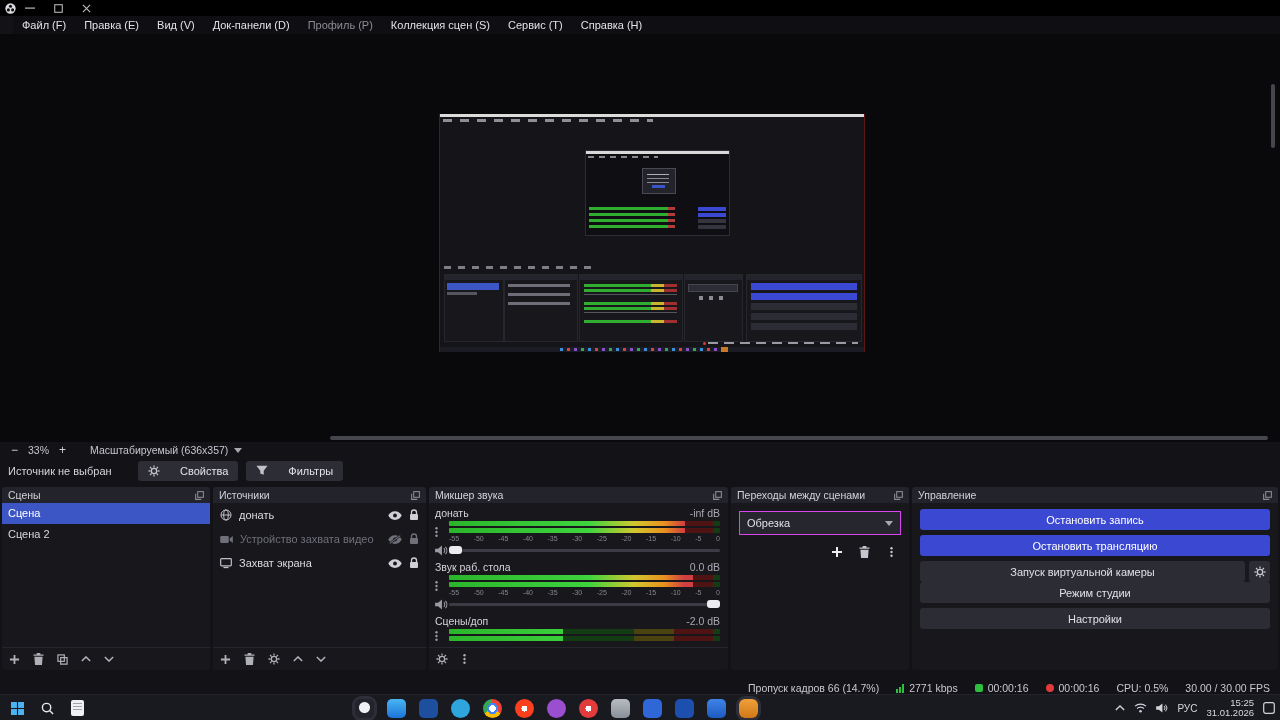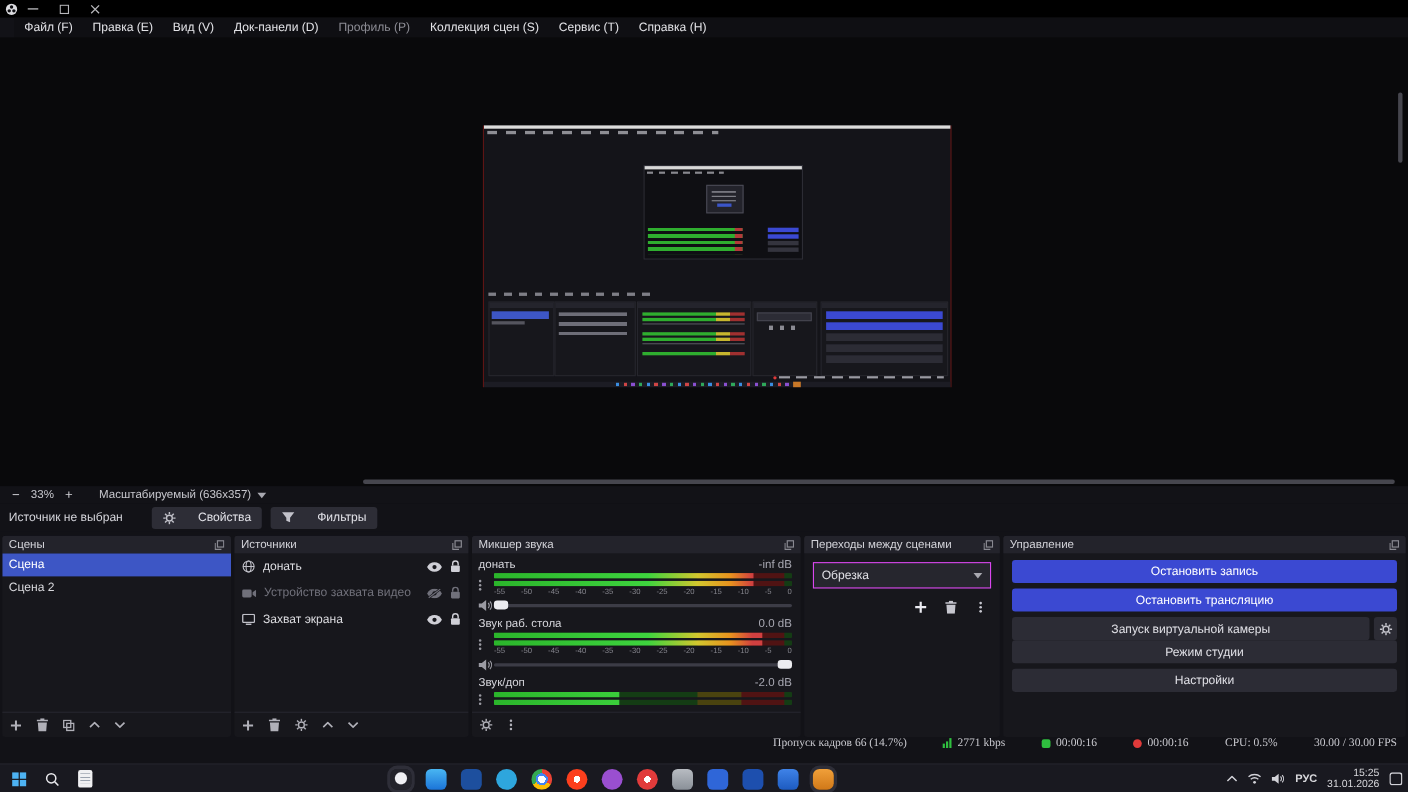--- a/index.html
+++ b/index.html
@@ -134,41 +134,41 @@
   
   .ctl-body{padding:6px 8px;}
   .ctl-btn{height:21px;border-radius:3px;background:#2c2c35;color:#e0e0e6;font-size:11px;
     display:flex;align-items:center;justify-content:center;margin-bottom:5px;}
   .ctl-btn.accent{background:#3b49d2;color:#fff;}
   .ctl-row{display:flex;gap:4px;margin-bottom:0;}
   .ctl-row .ctl-btn{flex:1;margin-bottom:0;}
   .ctl-gear{width:21px;height:21px;border-radius:3px;background:#2c2c35;display:flex;align-items:center;justify-content:center;color:#c6c6ce;flex:none;}
 
   
-  .statusbar{position:absolute;top:670px;left:0;right:0;height:24px;display:flex;align-items:flex-start;
-    justify-content:flex-end;gap:33px;padding-right:10px;font-size:10.5px;color:#c8c8ce;background:#121217;font-family:Liberation Serif, serif;}
+  .statusbar{position:absolute;top:670px;left:0;right:0;height:24px;display:flex;align-items:flex-end;
+    justify-content:flex-end;gap:17px;padding-right:10px;font-size:10.5px;color:#c8c8ce;background:#121217;}
   .st-item{display:flex;align-items:center;gap:5px;white-space:nowrap;}
   .sig-bars{display:flex;align-items:flex-end;gap:1px;height:9px;}
   .sig-bars i{display:block;width:2px;background:#2fbf3f;}
   .live-sq{width:8px;height:8px;border-radius:2px;background:#2fbf3f;}
   .rec-dot{width:8px;height:8px;border-radius:50%;background:#e03a3a;}
 
   
   .taskbar{position:absolute;top:694px;left:0;right:0;height:26px;background:#191920;border-top:1px solid #24242c;}
   .tb-left{position:absolute;left:4px;top:0;bottom:0;display:flex;align-items:center;gap:3px;}
   .tb-btn{width:27px;height:24px;display:flex;align-items:center;justify-content:center;border-radius:4px;}
   .doc-ico{width:13px;height:16px;background:#f0f0f2;border-radius:2px;position:relative;}
   .doc-ico:after{content:"";position:absolute;left:2px;top:3px;right:2px;height:9px;
     background:repeating-linear-gradient(180deg,#9aa2ae 0 1px,transparent 1px 3px);}
   .tb-apps{position:absolute;left:352px;top:1px;display:flex;gap:8px;align-items:center;height:24px;}
   .tb-app{width:24px;height:24px;display:flex;align-items:center;justify-content:center;}
   .tb-app-ico{width:19px;height:19px;}
   .tb-tray{position:absolute;right:5px;top:0;bottom:0;display:flex;align-items:center;gap:9px;color:#d8d8dc;}
   .tray-ico{color:#d2d2d8}
-  .tray-lang{font-size:10px;font-weight:bold;}
+  .tray-lang{font-size:10px;}
   .tray-clock{display:flex;flex-direction:column;align-items:flex-end;line-height:10px;font-size:9.5px;}
 </style>
 </head>
 <body>
 
 <div class="app">
 
   <div class="titlebar">
     <span class="icon obs-logo">
       <svg width="11" height="11" viewBox="0 0 12 12">
@@ -587,21 +587,21 @@
                 </svg>
             </span>
             <div class="slider-track">
               <div class="slider-knob" style="left:calc(100% - 13px)"></div>
             </div>
           </div>
         </div>
 
         <div class="channel">
           <div class="ch-head">
-            <span class="ch-name">Звук/доп</span>
+            <span class="ch-name">Сцены/доп</span>
             <span class="ch-db">-2.0 dB</span>
           </div>
           <div class="ch-line">
             <span class="ch-gut icon">
               <svg width="3" height="12" viewBox="0 0 4 14">
                   <g fill="currentColor">
                     <circle cx="2" cy="2" r="1.6"></circle>
                     <circle cx="2" cy="7" r="1.6"></circle>
                     <circle cx="2" cy="12" r="1.6"></circle>
                   </g>

